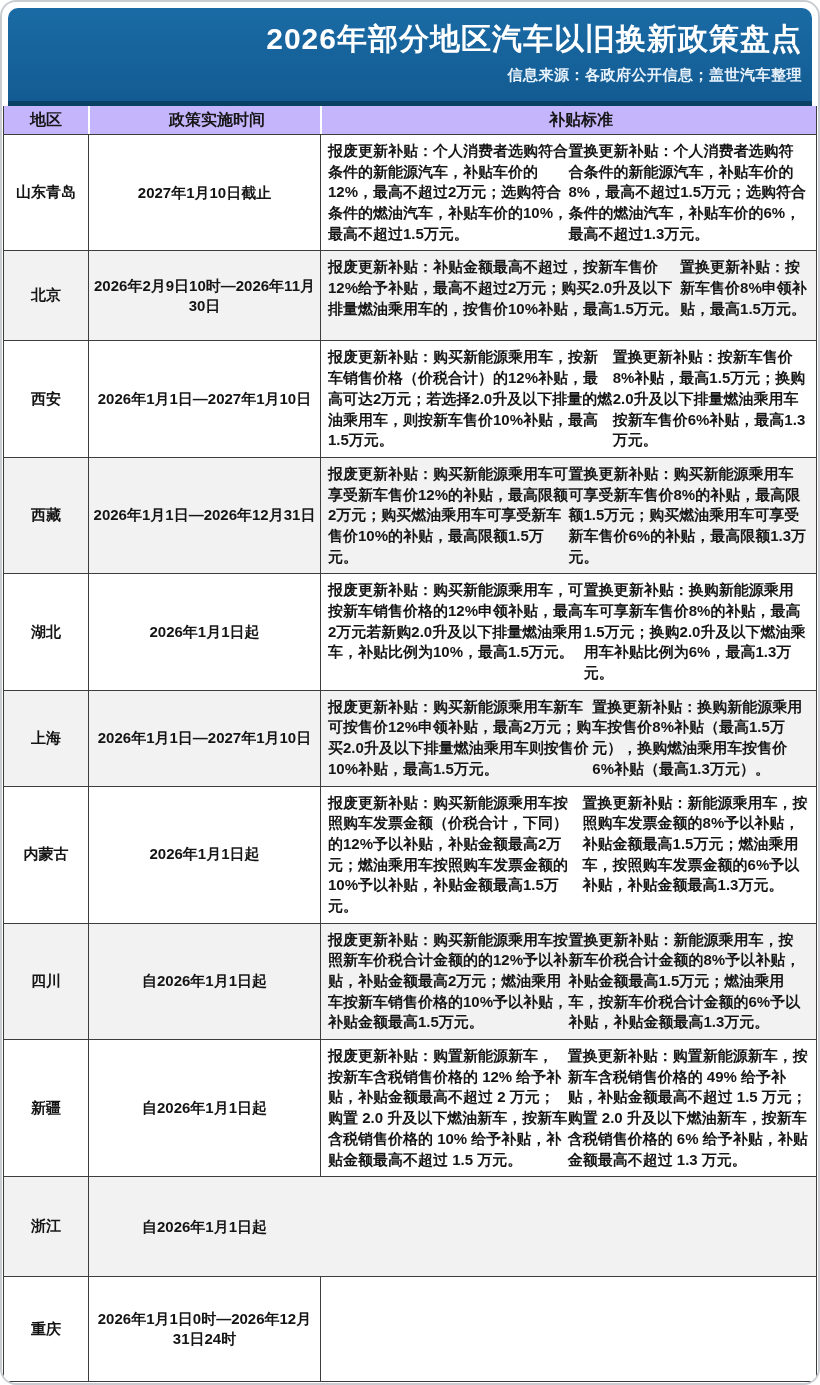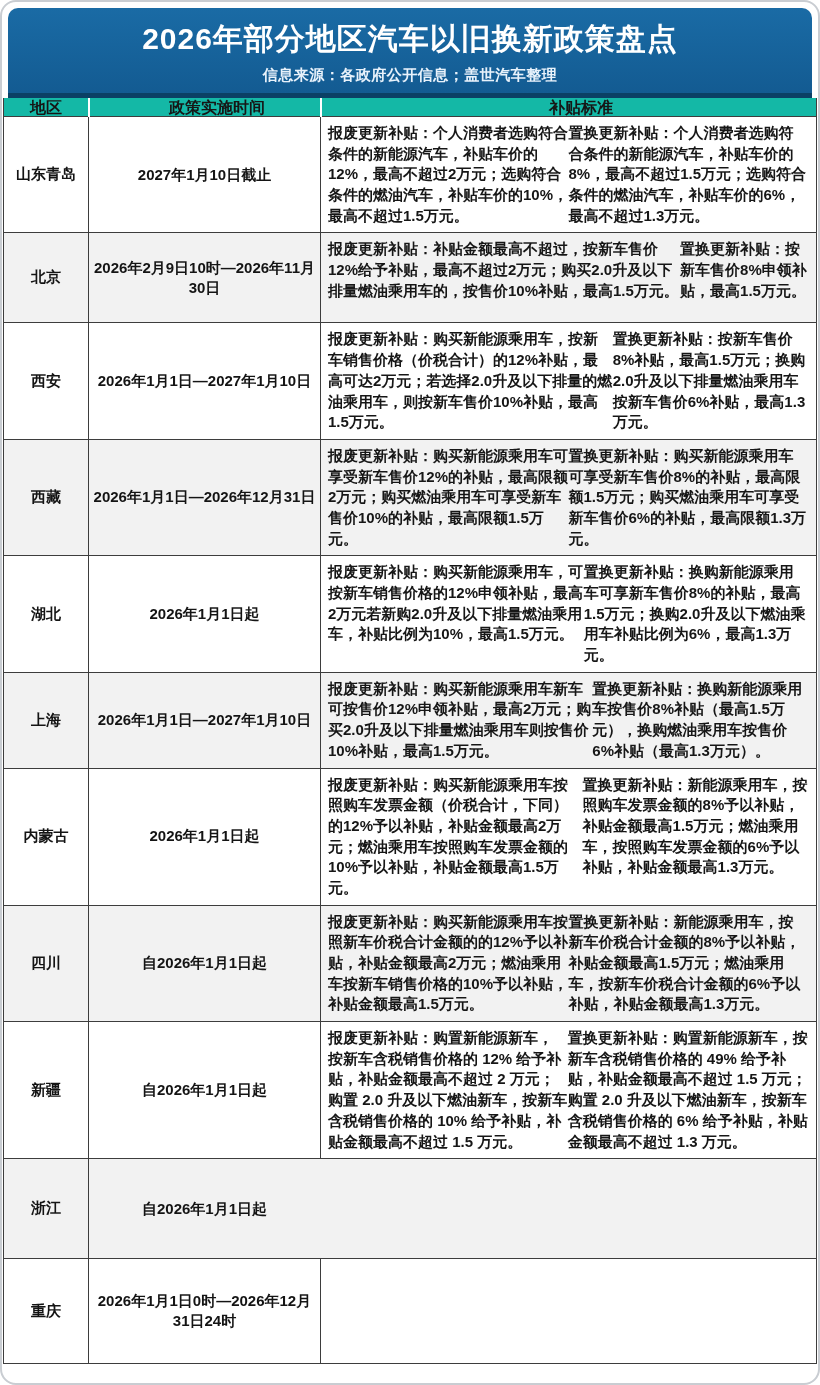--- a/index.html
+++ b/index.html
@@ -16,22 +16,22 @@
     border-radius: 16px;
     overflow: hidden;
     background: #ffffff;
   }
   
   .banner {
     margin: 6px 6px 0 6px;
     border-radius: 10px 10px 0 0;
     background: linear-gradient(#1a6ba5, #135b92);
     border-bottom: 5px solid #0b4065;
-    text-align: center;
-    padding: 13px 10px 8px 10px;
+    text-align: right;
+    padding: 13px 10px 16px 10px;
   }
   .banner-title {
     color: #ffffff;
     font-size: 30px;
     font-weight: 700;
     letter-spacing: 1px;
     line-height: 1.2;
   }
   .banner-subtitle {
     margin-top: 9px;
@@ -43,22 +43,22 @@
   
   .policy-table {
     margin: 0 1px;
     border-left: 1px solid #3d3d3d;
     border-right: 1px solid #3d3d3d;
     border-bottom: 1px solid #3d3d3d;
   }
   .thead {
     display: grid;
     grid-template-columns: 84px 232px 1fr;
-    background: #14b8a6;
-    height: 18px;
+    background: #c4b5fd;
+    height: 28px;
   }
   .hcell {
     display: flex;
     align-items: center;
     justify-content: center;
     font-size: 16px;
     font-weight: 700;
     color: #161616;
   }
   .hcell + .hcell { border-left: 2px solid #ffffff; padding-left: 24px; }

